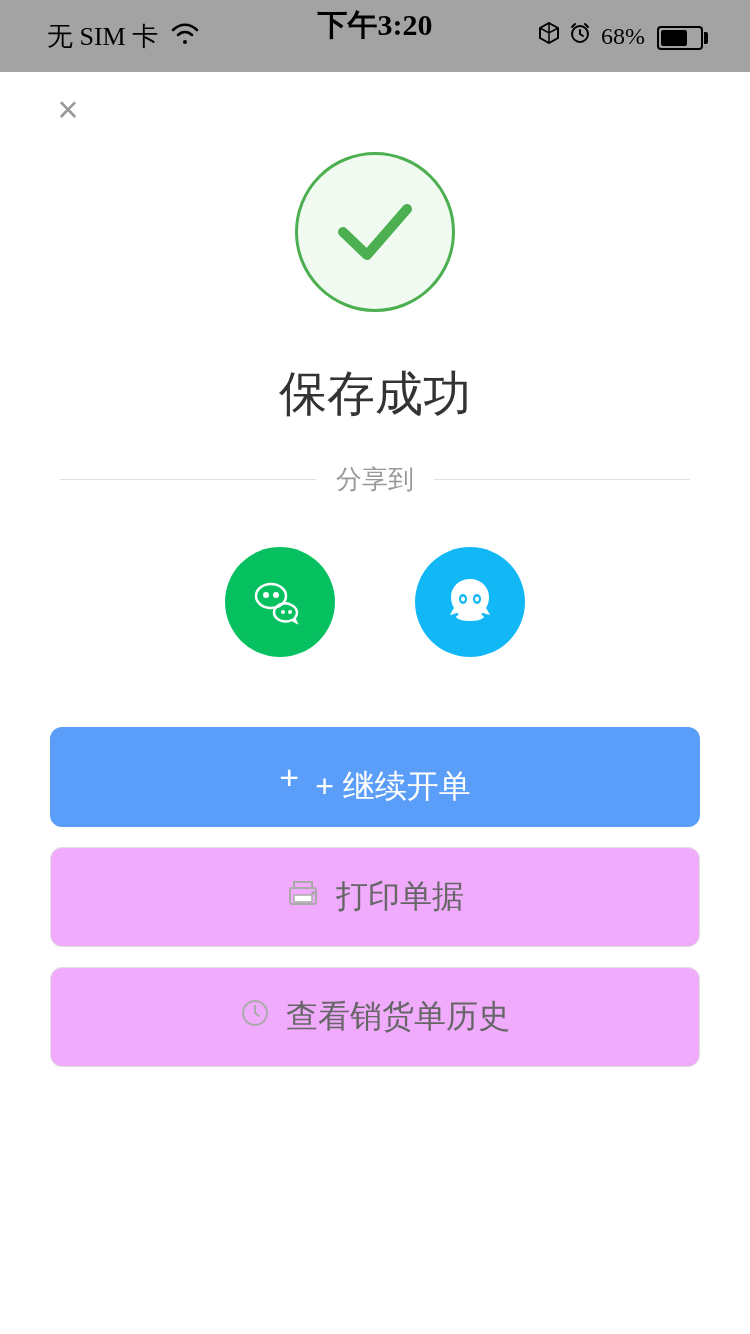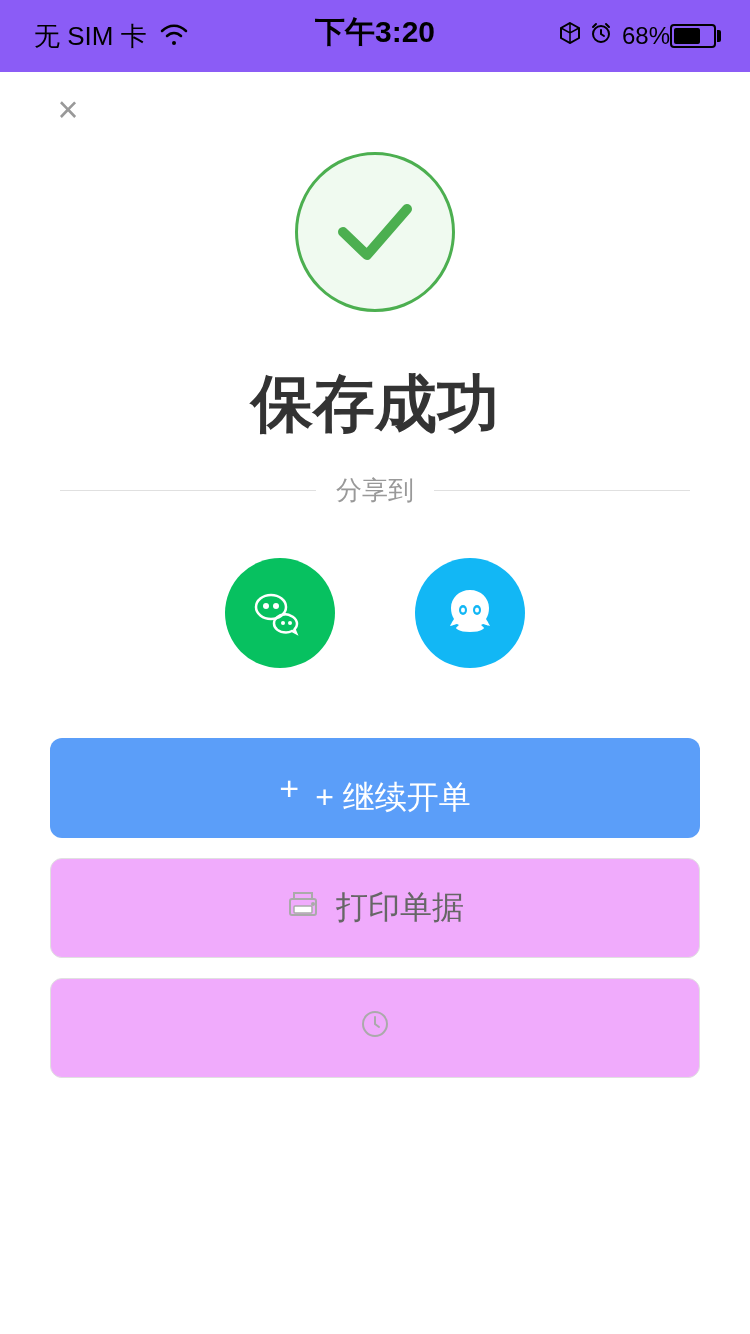--- a/index.html
+++ b/index.html
@@ -14,55 +14,56 @@
       position: relative;
     }
 
     
     .status-bar {
       width: 100%;
       height: 72px;
       display: flex;
       align-items: center;
       justify-content: space-between;
-      padding: 0 34px;
-      background: #8b5cf6;
+      padding: 0 47px;
+      background: #a3a3a3;
+      font-family: Liberation Serif, serif;
     }
 
     .status-left {
       display: flex;
       align-items: center;
       gap: 12px;
       font-size: 26px;
       color: #000;
       font-weight: 500;
     }
 
     .status-center {
       font-size: 30px;
       font-weight: 600;
       color: #000;
       position: absolute;
       left: 50%;
       transform: translateX(-50%);
-      top: 12px;
+      top: 5px;
     }
 
     .status-right {
       display: flex;
       align-items: center;
       gap: 10px;
       font-size: 24px;
       color: #000;
     }
 
     .battery-container {
       display: flex;
-      align-items: center;
-      gap: 0;
+      align-items: flex-end;
+      gap: 12px;
     }
 
     .battery-text {
       font-size: 24px;
     }
 
     .battery-icon {
       width: 46px;
       height: 24px;
       border: 2px solid #000;
@@ -127,24 +128,24 @@
       background: #f0faf0;
       border: 3px solid #4caf50;
       display: flex;
       align-items: center;
       justify-content: center;
       margin-bottom: 50px;
     }
 
     
     .success-title {
-      font-size: 62px;
-      font-weight: 700;
+      font-size: 48px;
+      font-weight: 400;
       color: #333;
-      margin-bottom: 27px;
+      margin-bottom: 36px;
     }
 
     
     .share-section {
       width: 100%;
       padding: 0 60px;
       margin-bottom: 50px;
     }
 
     .share-divider {
@@ -340,16 +341,17 @@
       <span>打印单据</span>
     </button>
 
     <button class="action-btn action-btn-secondary">
       <span>
         <svg width="30" height="30" viewBox="0 0 30 30" fill="none">
           <circle cx="15" cy="15" r="12" stroke="#aaa" stroke-width="2"></circle>
           <path d="M15 8v7l4 3" stroke="#aaa" stroke-width="2" stroke-linecap="round"></path>
         </svg>
       </span>
+      <span>查看销货单历史</span>
     </button>
 
   </div>
 </div>
 
 </body></html>

